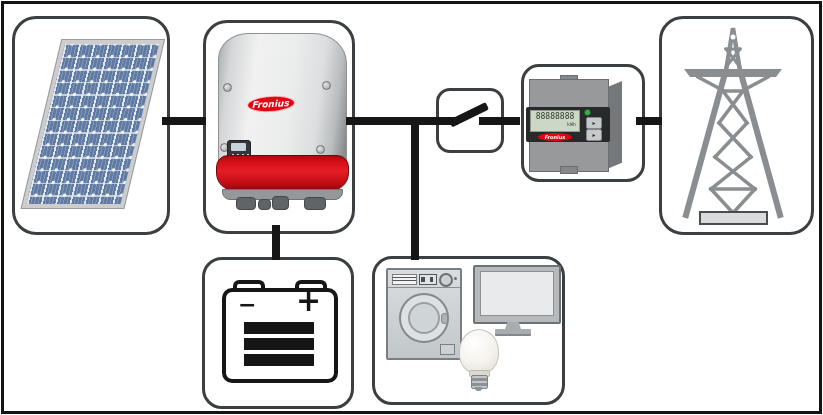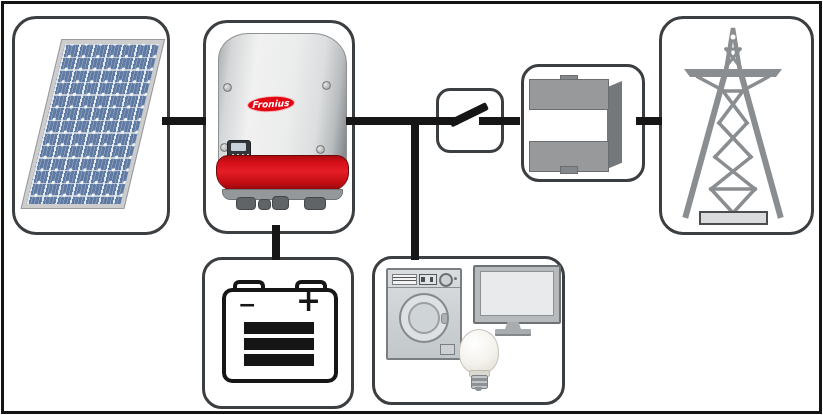--- a/index.html
+++ b/index.html
@@ -136,20 +136,30 @@
   </div>
 
   <div class="box sw-box" style="left:436px;top:88px;width:62px;height:59px;"></div>
 
   <div class="box" style="left:521px;top:64px;width:118px;height:112px;border-radius:18px;">
     <div class="m-side"></div>
     <div class="m-notch" style="top:8px;"></div>
     <div class="m-top"></div>
     <div class="m-bot"></div>
     <div class="m-notch" style="top:99px;"></div>
+    <div class="m-panel">
+      <div class="m-lcd">
+        <span>88888888</span>
+        <span class="m-kwh">kWh</span>
+      </div>
+      <div class="m-led"></div>
+      <div class="m-btn" style="top:10px;">▸</div>
+      <div class="m-btn" style="top:22px;">▸</div>
+      <div class="m-logo">Fronius</div>
+    </div>
   </div>
 
   <div class="box" style="left:659px;top:16px;width:149px;height:213px;">
     <svg width="143" height="207" viewBox="0 0 143 207" style="position:absolute;left:0;top:0;">
       <g stroke="#8b8e91" fill="none" stroke-linecap="square">
         <polyline points="64,52 71,9 78,52" stroke-width="4.5"></polyline>
         <line x1="64" y1="30" x2="78" y2="30" stroke-width="3"></line>
         <line x1="64" y1="30" x2="78" y2="48" stroke-width="3"></line>
         <line x1="78" y1="30" x2="64" y2="48" stroke-width="3"></line>
         <line x1="36" y1="58" x2="62" y2="72" stroke-width="3.5"></line>

